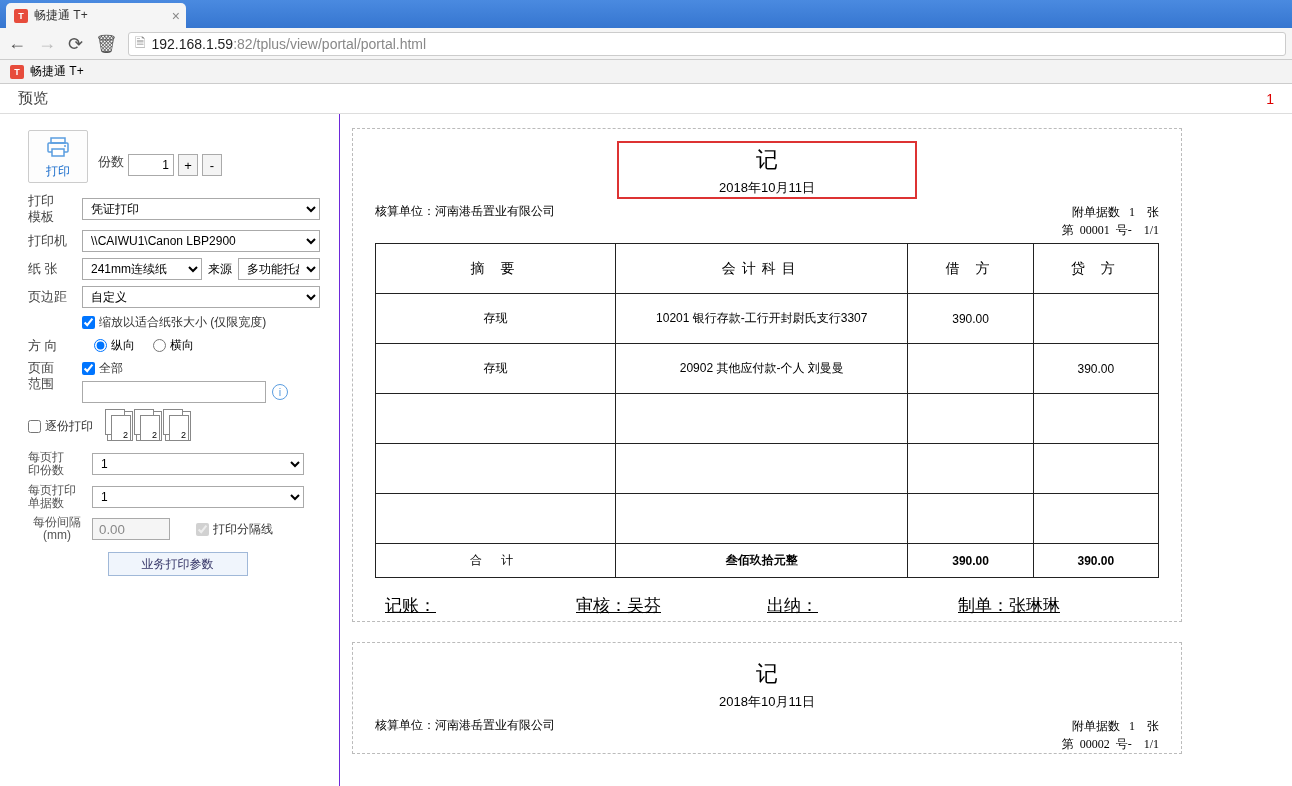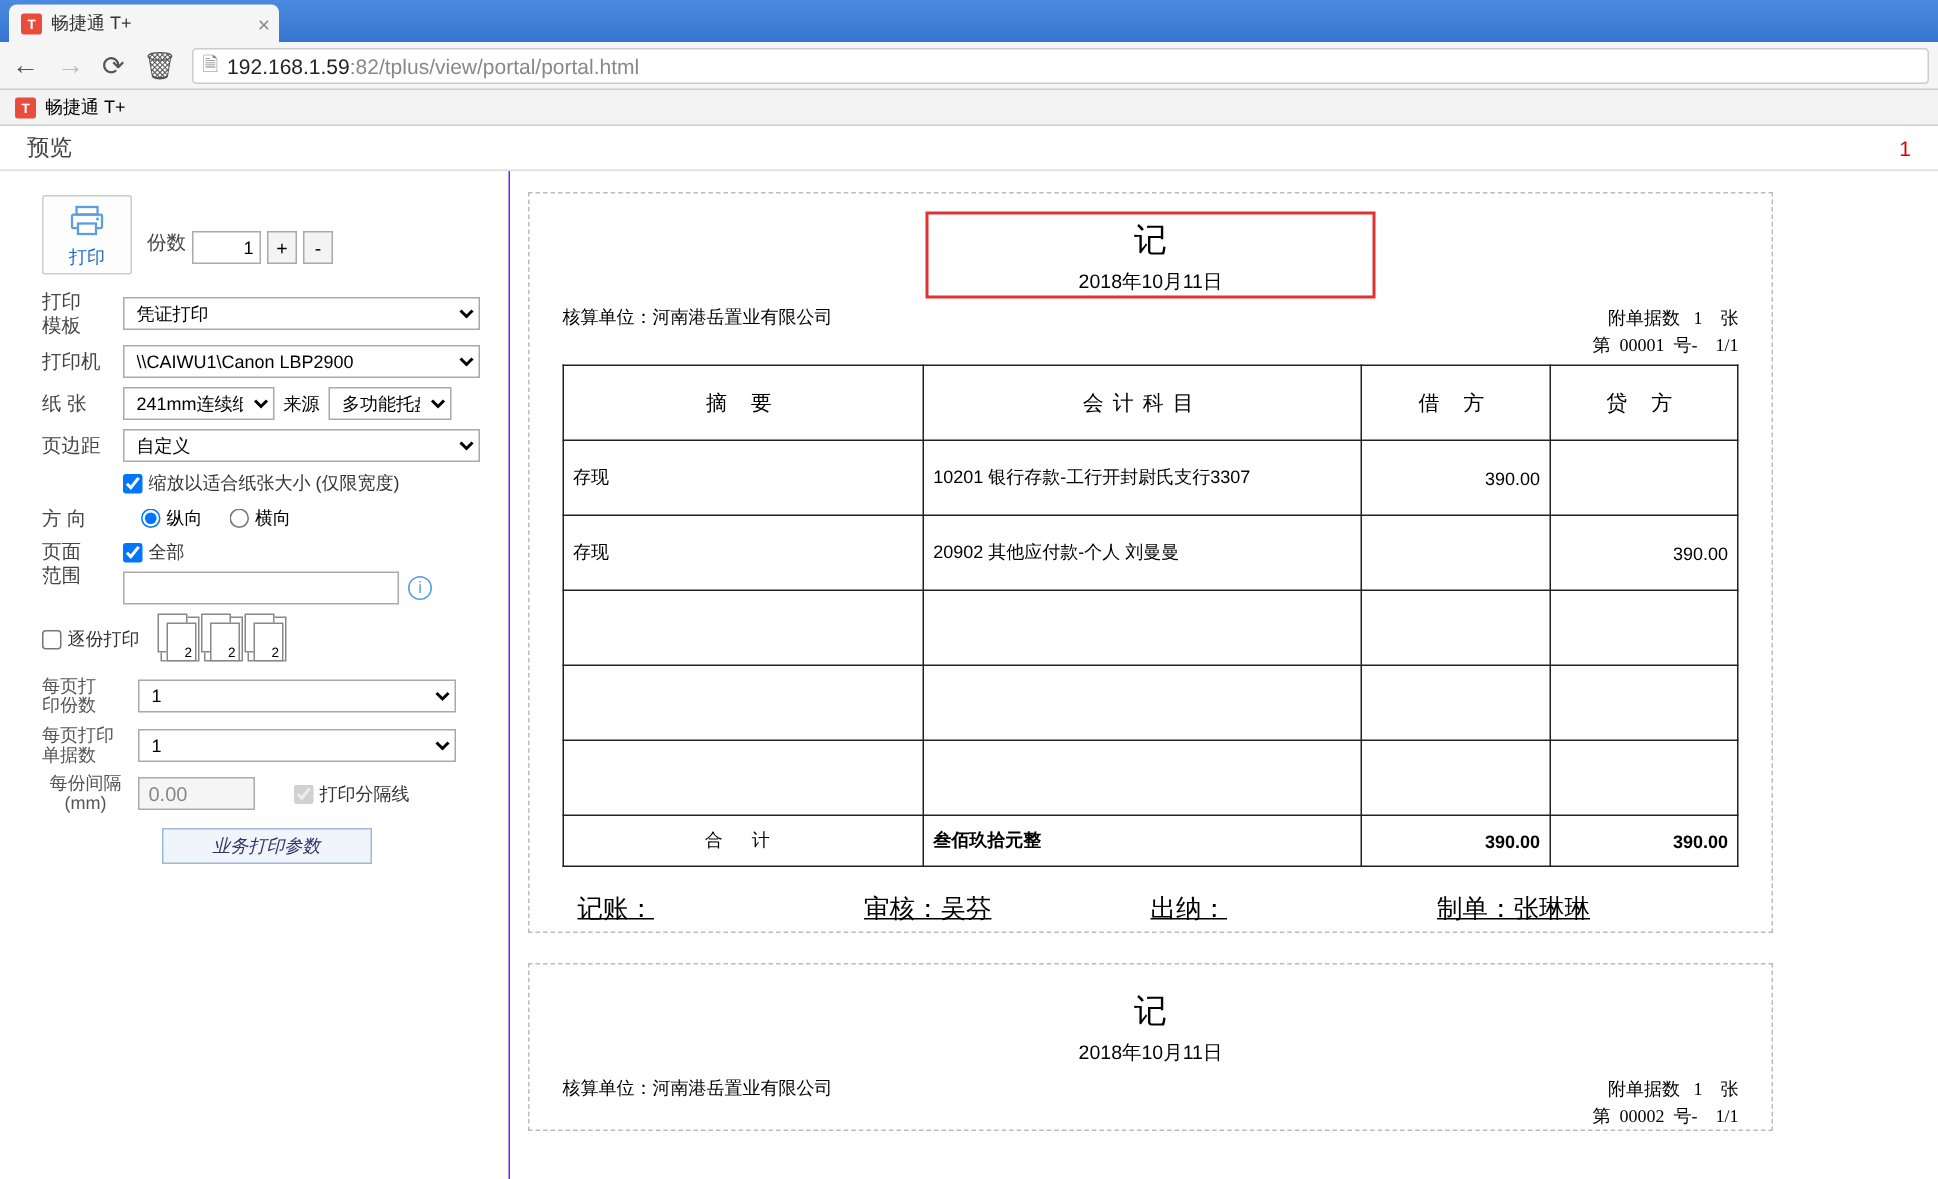--- a/index.html
+++ b/index.html
@@ -39,53 +39,53 @@
   .print-btn svg { width: 28px; height: 24px; }
   .print-btn .lbl { font-size: 12px; color: #1a6dcc; margin-top: 1px; }
   .copies-lbl { color: #444; font-size: 13px; margin-bottom: 6px; }
   .copies-input { width: 46px; height: 22px; border: 1px solid #aaa; text-align: right; padding: 0 4px; font-size: 12px; }
   .spin { width: 20px; height: 22px; border: 1px solid #aaa; background: #f4f4f4; font-size: 13px; cursor: pointer; }
   
   .ctrl-row { display: flex; align-items: center; margin: 6px 0; gap: 6px; }
   .ctrl-row label.head { width: 48px; color: #444; font-size: 13px; line-height: 1.2; }
   .ctrl-row select, .ctrl-row input[type=text] { height: 22px; border: 1px solid #aaa; font-size: 12px; padding: 0 4px; background: #fff; }
   .sel-lg { width: 238px; }
-  .sel-md { width: 101px; }
+  .sel-md { width: 120px; }
   .sel-sm { width: 82px; }
   
   .inline-check { display: flex; align-items: center; gap: 4px; font-size: 12px; color: #333; }
   
   .radio-row { display: flex; align-items: center; gap: 18px; font-size: 12px; }
   .radio-row .rlbl { display: flex; align-items: center; gap: 4px; }
   
   .page-range-box { width: 184px; height: 22px; border: 1px solid #aaa; }
   .info-circle { width: 16px; height: 16px; border: 1px solid #5a9de0; border-radius: 50%; color: #5a9de0; font-size: 11px; display: inline-flex; align-items: center; justify-content: center; cursor: pointer; }
   
   .collate-row { display: flex; align-items: center; gap: 6px; font-size: 12px; margin-top: 8px; }
   .collate-icon { width: 26px; height: 30px; border: 1px solid #888; position: relative; margin-left: 2px; }
   .collate-icon .pg { position: absolute; width: 20px; height: 26px; border: 1px solid #888; background: #fff; font-size: 9px; text-align: right; padding-right: 2px; line-height: 38px; }
   
   .ctrl-lbl-sm { width: 58px; font-size: 12px; color: #555; line-height: 1.1; }
   .num-sel { width: 212px; }
   
   .spacing-input { width: 78px; height: 22px; border: 1px solid #aaa; background: #f5f5f5; color: #888; text-align: left; padding: 0 6px; }
   
-  .biz-btn { width: 140px; height: 24px; border: 1px solid #a0b8d8; background: #f0f5fc; color: #336; font-size: 12px; cursor: pointer; display: block; margin: 10px auto 0; font-style: italic; }
+  .biz-btn { width: 140px; height: 24px; border: 1px solid #a0b8d8; background: #f0f5fc; color: #336; font-size: 12px; cursor: pointer; display: block; margin: 10px auto 0; }
   
   
   .voucher-wrap { border: 1px dashed #bbb; width: 830px; padding: 16px 22px 4px; margin-bottom: 20px; position: relative; }
   .voucher-title { text-align: center; font-size: 22px; font-family: KaiTi, serif; }
   .voucher-date { text-align: center; font-size: 13px; margin-top: 4px; }
   .title-hl { position: absolute; border: 2px solid #d33; width: 300px; height: 58px; left: 50%; transform: translateX(-50%); top: 12px; }
   .voucher-meta { display: flex; font-size: 12px; margin-top: 6px; font-family: Liberation Serif, serif; }
   .meta-left { flex: 1; }
   .meta-right { text-align: right; width: 200px; font-size: 12px; line-height: 1.5; }
   
   table.vtable { width: 100%; border-collapse: collapse; margin-top: 4px; }
-  table.vtable th, table.vtable td { border: 1px solid #222; font-size: 12px; height: 50px; padding: 0 6px; }
+  table.vtable th, table.vtable td { border: 1px solid #222; font-size: 12px; height: 50px; padding: 0 6px; text-align: center; }
   table.vtable th { font-weight: normal; font-size: 14px; letter-spacing: 6px; text-align: center; }
   .col-summary { width: 230px; }
   .col-subject { width: 280px; }
   .col-amt { width: 120px; text-align: right; }
   .total-row td { height: 34px !important; }
   .total-lbl { text-align: center; letter-spacing: 8px; }
   
   .voucher-footer { display: flex; font-size: 17px; margin-top: 16px; padding: 0 10px; text-decoration: underline; }
   .voucher-footer > div { flex: 1; }
 </style>

